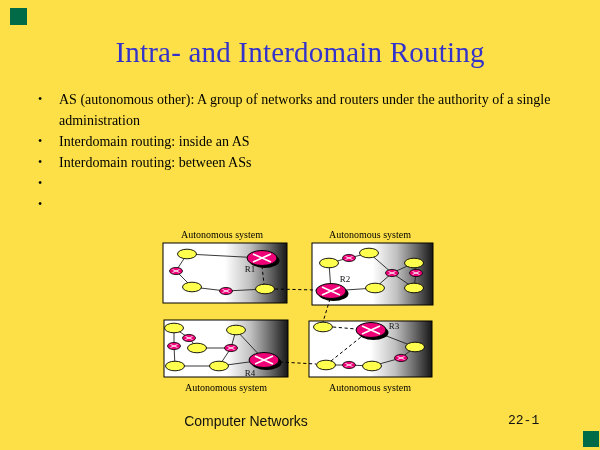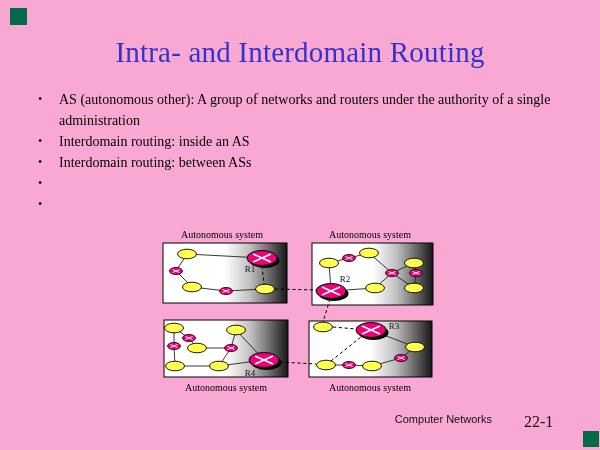--- a/index.html
+++ b/index.html
@@ -1,40 +1,40 @@
 <!DOCTYPE html>
 <html><head>
 <meta charset="utf-8">
 <style>
   html,body { margin:0; padding:0; background:#fff; }
   .slide {
-    position:relative; width:600px; height:450px; background:#f9a8d4;
+    position:relative; width:600px; height:450px; background:#fde047;
     overflow:hidden; font-family:"Liberation Serif", serif; color:#000;
   }
   .corner { position:absolute; background:#006b46; }
   .corner.tl { left:10px; top:8px;  width:17px; height:17px; }
   .corner.br { left:583px; top:431px; width:16px; height:16px; }
   .title {
     position:absolute; top:36px; left:0; width:600px; text-align:center;
     font-size:29px; font-weight:400; color:#3333cc; letter-spacing:0.2px;
   }
   .bullets { position:absolute; top:89px; left:0; width:580px; }
   .bullet { display:flex; align-items:flex-start; }
   .bullet .glyph { flex:0 0 21px; margin-left:38px; font-size:12px; line-height:21px; }
   .bullet .btext { width:508px; font-size:14px; line-height:21px; }
   .diagram { position:absolute; left:150px; top:225px; width:300px; height:175px; }
   .as-label { font-family:"Liberation Serif", serif; font-size:10px; fill:#000; }
   .r-label  { font-family:"Liberation Serif", serif; font-size:9px;  fill:#111; }
   .footer-center {
-    position:absolute; top:413px; left:0; width:492px; text-align:right;
-    font-family:"Liberation Sans", sans-serif; font-size:11px; color:#111;
+    position:absolute; top:413px; left:0; width:492px; text-align:center;
+    font-family:"Liberation Sans", sans-serif; font-size:14px; color:#111;
   }
   .footer-page {
-    position:absolute; top:413px; left:524px;
-    font-family:Liberation Serif, serif; font-size:16px; color:#111;
+    position:absolute; top:413px; left:508px;
+    font-family:Liberation Mono, monospace; font-size:13px; color:#111;
   }
 </style>
 </head>
 <body>
 
 <div class="slide">
 
   <div class="corner tl"></div>
   <div class="corner br"></div>
 

